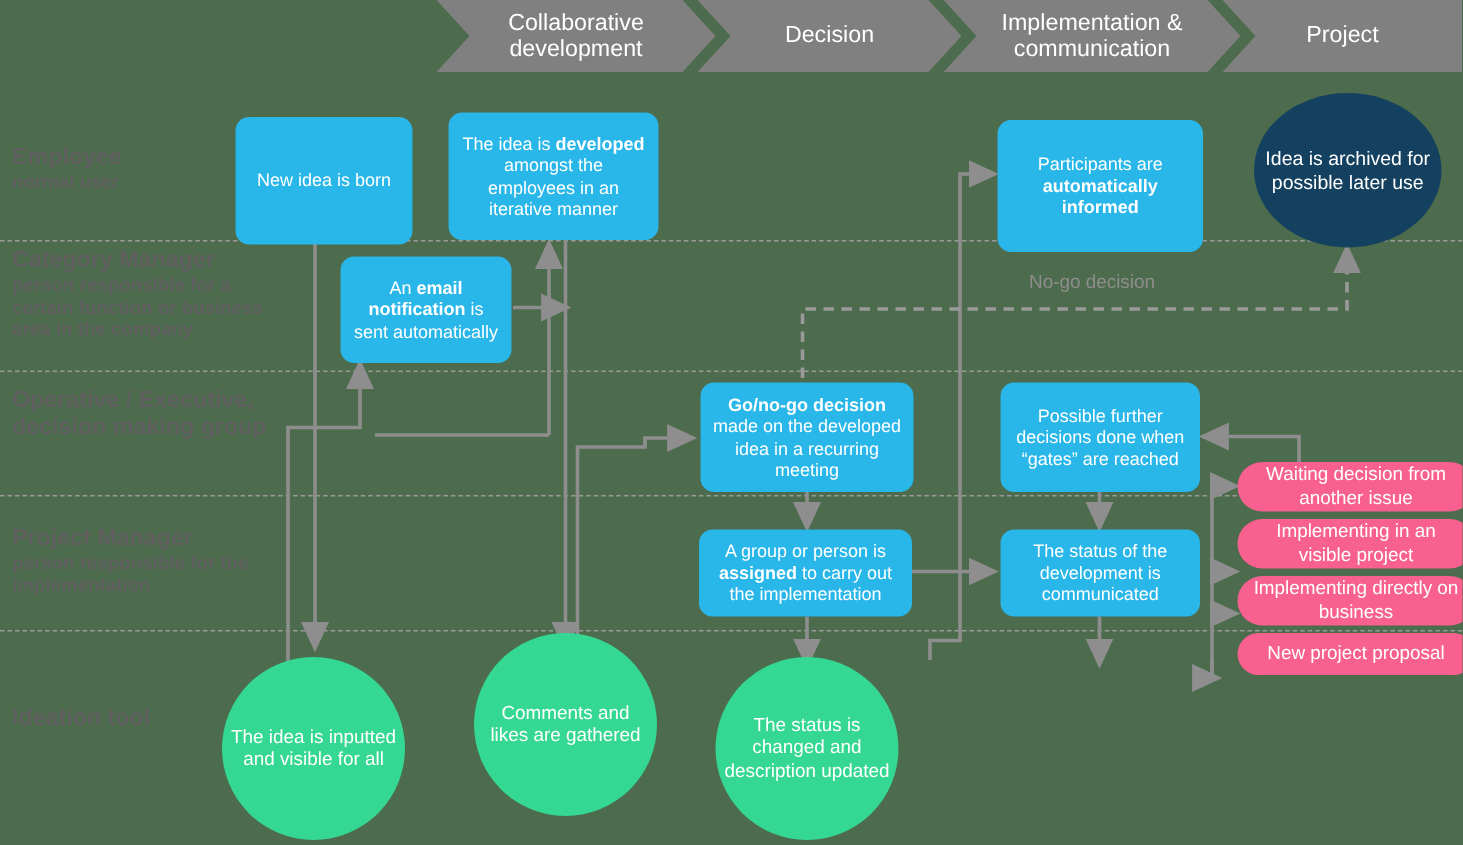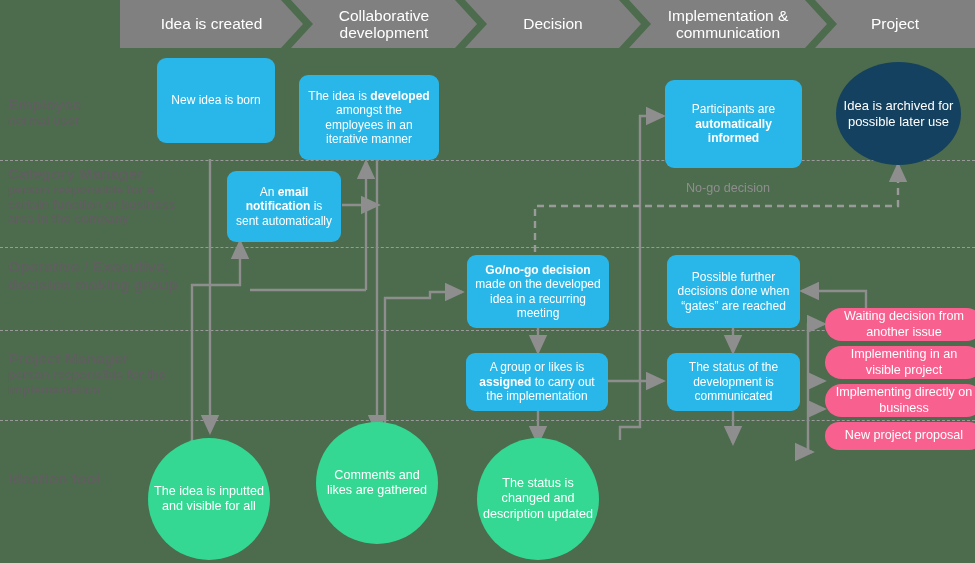--- a/index.html
+++ b/index.html
@@ -147,23 +147,20 @@
 
       <path d="M866,310 L866,291 L802,291" marker-end="url(#ah)"></path>
     </g>
 
     <g stroke="#9a9a9a" stroke-width="2.4" fill="none" stroke-dasharray="7,5">
       <path d="M535,288 L535,206 L898,206 L898,165" marker-end="url(#ah)"></path>
     </g>
   </svg>
 
   <div class="phase-bar">
-    <div class="phase first" style="left:120px;width:183px;">
-      <span>Idea is created</span>
-    </div>
     <div class="phase mid" style="left:291px;width:186px;">
       <span>Collaborative development</span>
     </div>
     <div class="phase mid" style="left:465px;width:176px;">
       <span>Decision</span>
     </div>
     <div class="phase mid" style="left:629px;width:198px;">
       <span>Implementation &amp; communication</span>
     </div>
     <div class="phase last" style="left:815px;width:160px;">
@@ -183,21 +180,21 @@
     <span class="l1">Operative / Executive, decision making group</span>
   </div>
   <div class="lane-label" style="left:8px;top:350px;width:175px;">
     <span class="l1">Project Manager</span>
     <span class="l2">person responsible for the implementation</span>
   </div>
   <div class="lane-label" style="left:8px;top:470px;width:175px;">
     <span class="l1">Ideation tool</span>
   </div>
 
-  <div class="node node-blue" style="left:157px;top:58px;width:118px;height:85px;">
+  <div class="node node-blue" style="left:157px;top:78px;width:118px;height:85px;">
     <span>New idea is born</span>
   </div>
 
   <div class="node node-blue" style="left:299px;top:75px;width:140px;height:85px;">
     <span><span>The idea is </span><b>developed</b><span> amongst the employees in an iterative manner</span></span>
   </div>
 
   <div class="node node-blue" style="left:665px;top:80px;width:137px;height:88px;">
     <span><span>Participants are </span><b>automatically informed</b></span>
   </div>
@@ -212,21 +209,21 @@
 
   <div class="node node-blue" style="left:467px;top:255px;width:142px;height:73px;">
     <span><b>Go/no-go decision</b><span> made on the developed idea in a recurring meeting</span></span>
   </div>
 
   <div class="node node-blue" style="left:667px;top:255px;width:133px;height:73px;">
     <span>Possible further decisions done when “gates” are reached</span>
   </div>
 
   <div class="node node-blue" style="left:466px;top:353px;width:142px;height:58px;">
-    <span><span>A group or likes is </span><b>assigned</b><span> to carry out the implementation</span></span>
+    <span><span>A group or person is </span><b>assigned</b><span> to carry out the implementation</span></span>
   </div>
 
   <div class="node node-blue" style="left:667px;top:353px;width:133px;height:58px;">
     <span>The status of the development is communicated</span>
   </div>
 
   <div class="node node-pink" style="left:825px;top:308px;width:158px;height:33px;">
     <span>Waiting decision from another issue</span>
   </div>
   <div class="node node-pink" style="left:825px;top:346px;width:158px;height:33px;">

